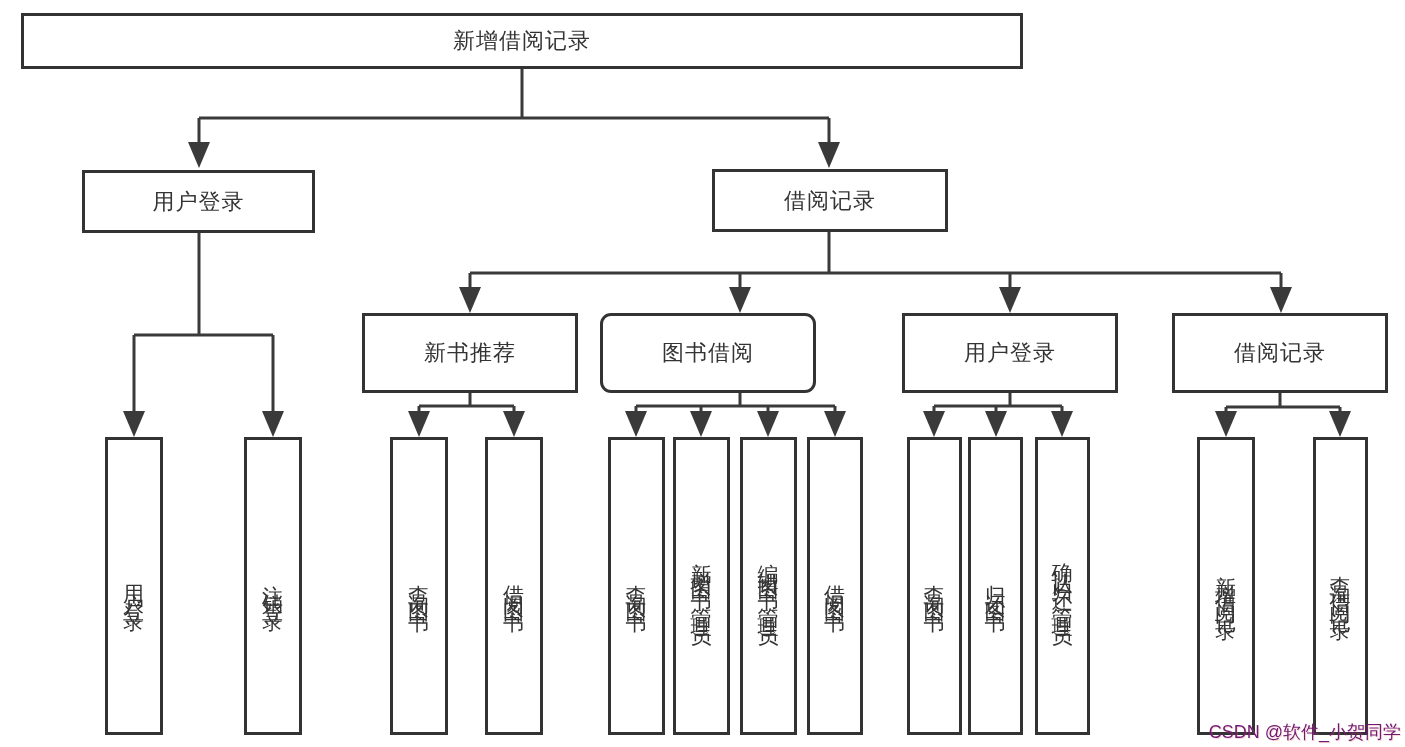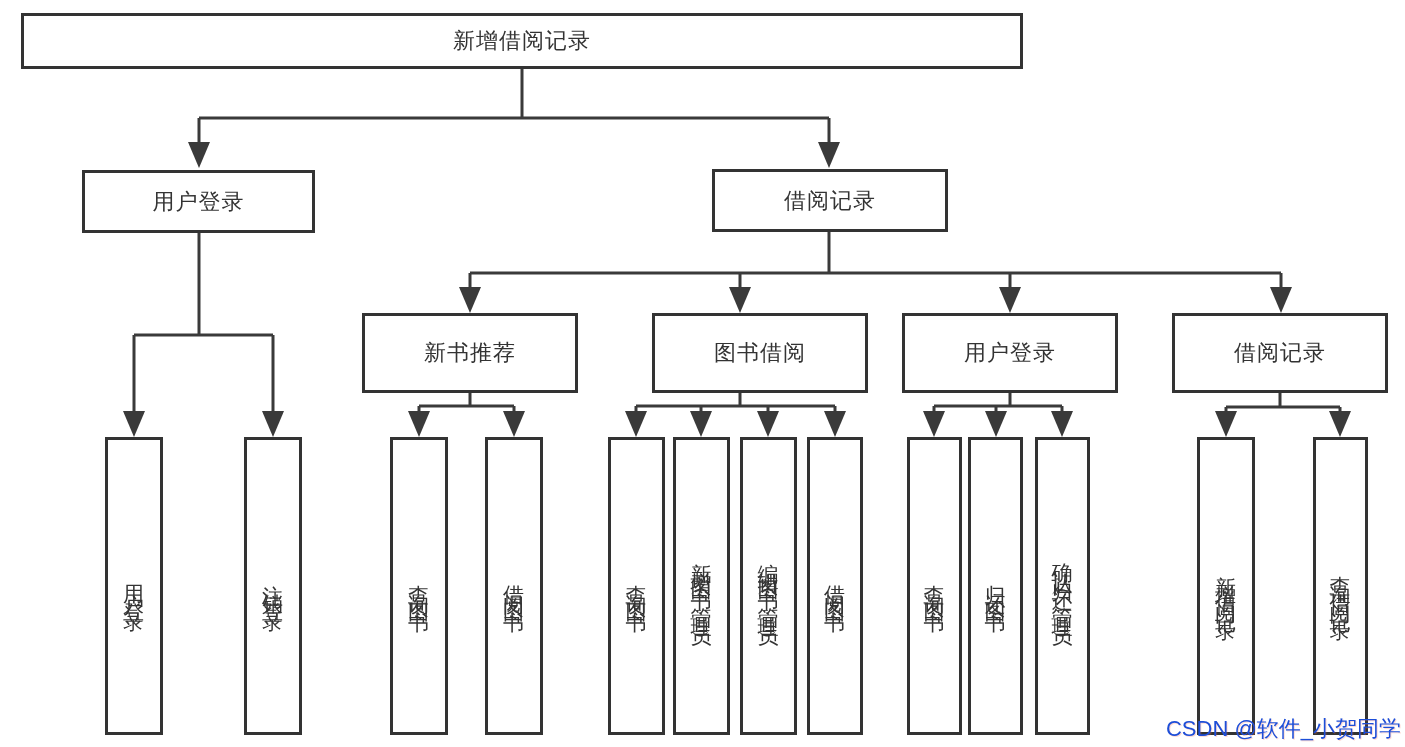--- a/index.html
+++ b/index.html
@@ -31,21 +31,21 @@
     align-items: center;
     justify-content: center;
     text-align: center;
   }
   .node.h { font-size: 22px; letter-spacing: 1px; }
   .node.root  { left: 21px;  top: 13px;  width: 1002px; height: 56px; }
   .node.lvl2a { left: 82px;  top: 170px; width: 233px;  height: 63px; }
   .node.lvl2b { left: 712px; top: 169px; width: 236px;  height: 63px; }
   .node.lvl3  { top: 313px; width: 216px; height: 80px; }
   .node.l3a { left: 362px; }
-  .node.l3b { left: 652px; }
+  .node.l3b { left: 600px; border-radius: 11px; }
   .node.l3c { left: 902px; }
   .node.l3d { left: 1172px; }
   .leaf {
     top: 437px;
     height: 298px;
     writing-mode: vertical-rl;
     text-orientation: mixed;
     font-size: 21px;
     letter-spacing: 9px;
     line-height: 1;
@@ -60,22 +60,22 @@
   .lf08 { left: 807px;  width: 56px; }
   .lf09 { left: 907px;  width: 55px; }
   .lf10 { left: 968px;  width: 55px; }
   .lf11 { left: 1035px; width: 55px; }
   .lf12 { left: 1197px; width: 58px; }
   .lf13 { left: 1313px; width: 55px; }
   .watermark {
     position: absolute;
     right: 4px;
     bottom: 3px;
-    font-size: 22px;
-    color: #1d4ed8;
+    font-size: 18px;
+    color: #701a75;
     text-shadow: 1px 1px 0 rgba(252, 110, 84, 0.25);
     z-index: 5;
     white-space: nowrap;
   }
 </style>
 </head>
 <body>
 
 <div id="stage">
 

